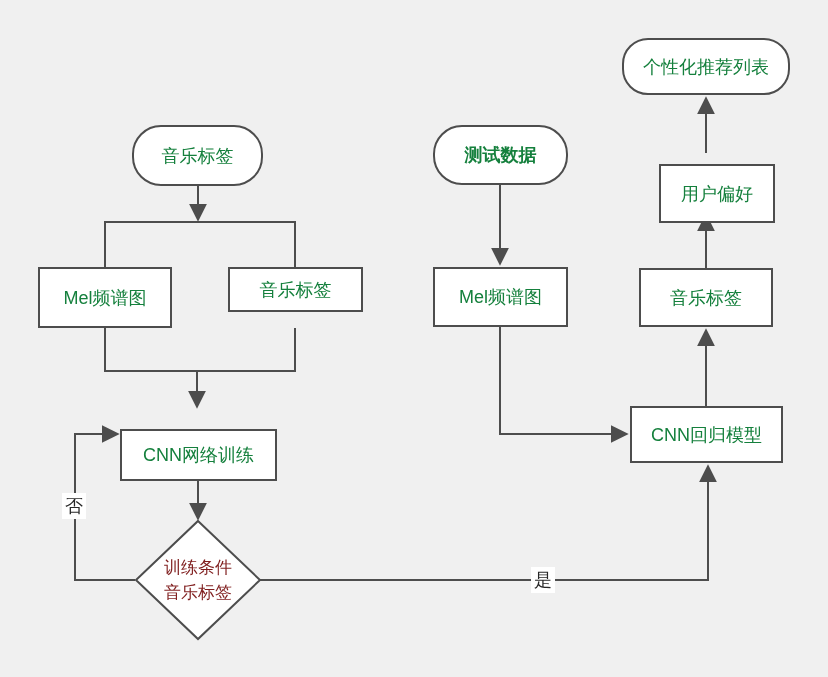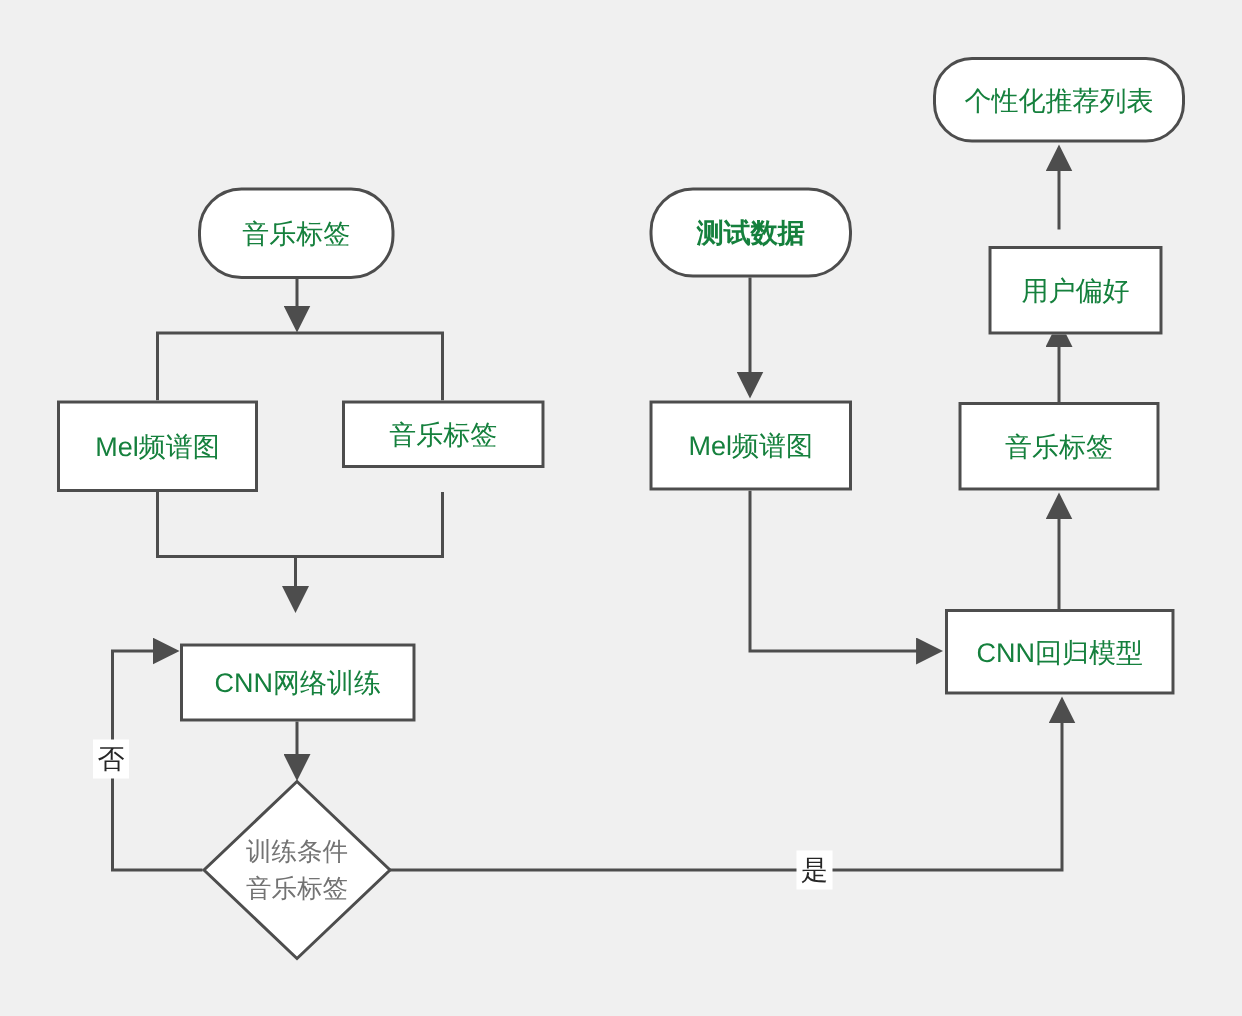--- a/index.html
+++ b/index.html
@@ -33,21 +33,21 @@
     text-align: center;
     white-space: nowrap;
   }
   .stadium { border-radius: 29px; }
   .stadium-wide { border-radius: 26px; }
   .decision-text {
     position: absolute;
     left: 138px;
     top: 555px;
     width: 120px;
-    color: #737373;
+    color: #7f1d1d;
     font-size: 17px;
     line-height: 25px;
     text-align: center;
   }
   .edge-label {
     position: absolute;
     background: #ffffff;
     color: #262626;
     font-size: 18px;
     line-height: 24px;

